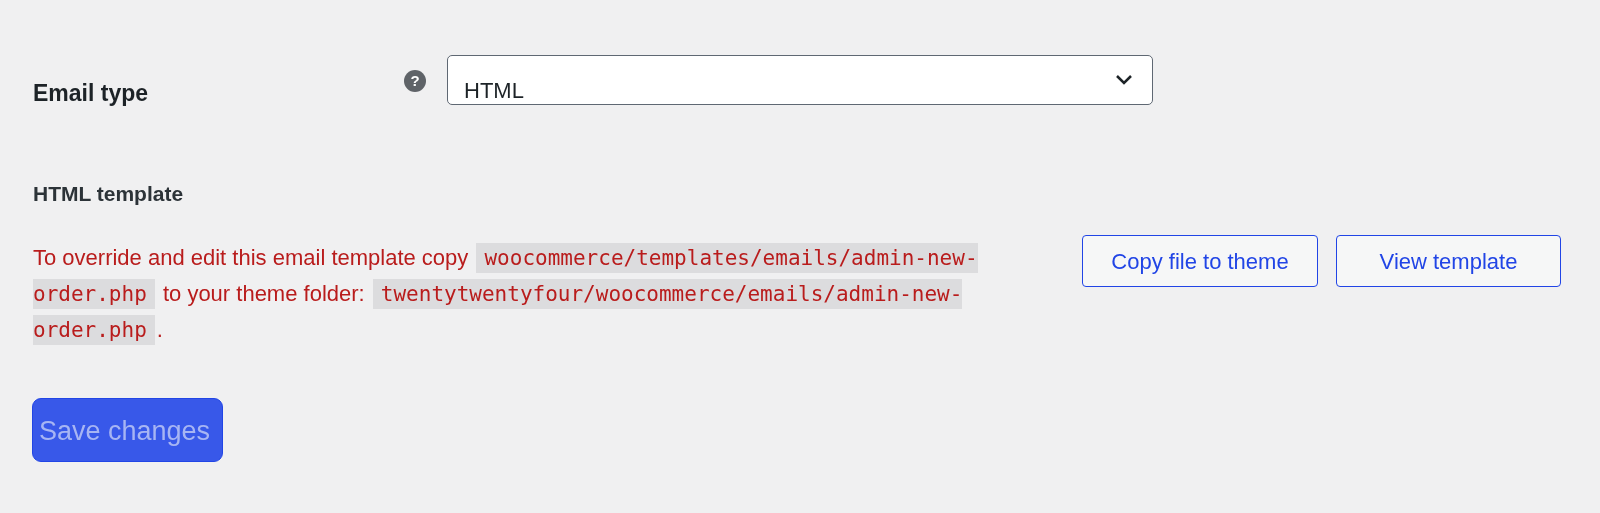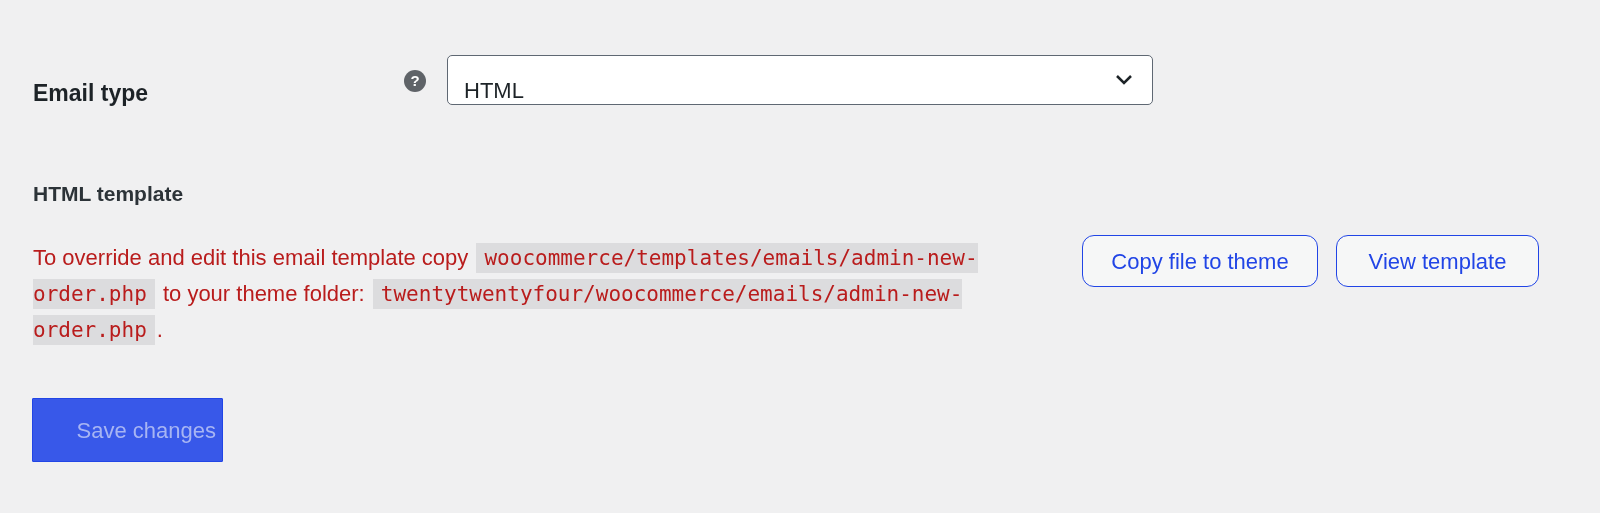--- a/index.html
+++ b/index.html
@@ -21,29 +21,29 @@
   .heading { position:absolute; left:33px; top:182px; font-size:21px; font-weight:bold; color:#2c3338; }
   .desc {
     position:absolute; left:33px; top:240px; width:1030px; font-size:22px; line-height:35px; color:#b91c1c;
   }
   code {
     font-family:"DejaVu Sans Mono", monospace; font-size:21px; background:#dcdcde;
     padding:3px 8px; margin:0 2px;
   }
   .btn-outline {
     position:absolute; top:235px; height:52px; box-sizing:border-box; border:1.5px solid #2145e6;
-    border-radius:12px; background:#f6f7f7; color:#2145e6; font-size:22px; line-height:49px;
+    border-radius:4px; background:#f6f7f7; color:#2145e6; font-size:22px; line-height:49px;
     text-align:center; font-family:"Liberation Sans", sans-serif;
   }
   .btn-copy { left:1082px; width:236px; }
-  .btn-view { left:1336px; width:203px; }
+  .btn-view { left:1336px; width:225px; }
   .btn-save {
     position:absolute; left:32px; top:398px; width:191px; height:64px; box-sizing:border-box;
-    background:#3858e9; border:1px solid #2145e6; border-radius:1px; color:#a7b5f3;
-    font-size:22px; line-height:62px; text-align:right;
+    background:#3858e9; border:1px solid #2145e6; border-radius:9px; color:#a7b5f3;
+    font-size:27px; line-height:62px; text-align:left;
   }
 </style>
 </head>
 <body>
 
 <div class="label-email">Email type</div>
 <div class="help-icon">?</div>
 <div class="select">
   <span class="value">HTML</span>
   <svg class="chev" viewBox="0 0 20 20">

